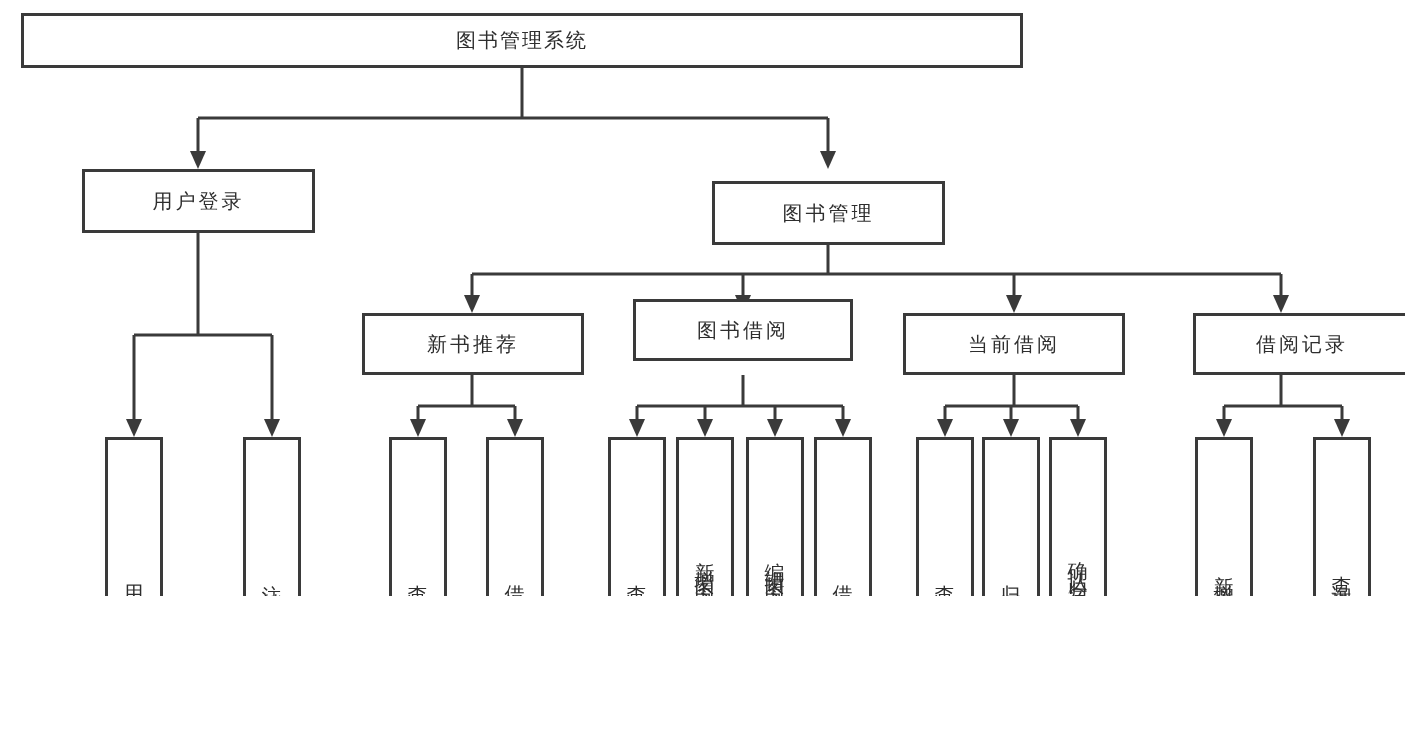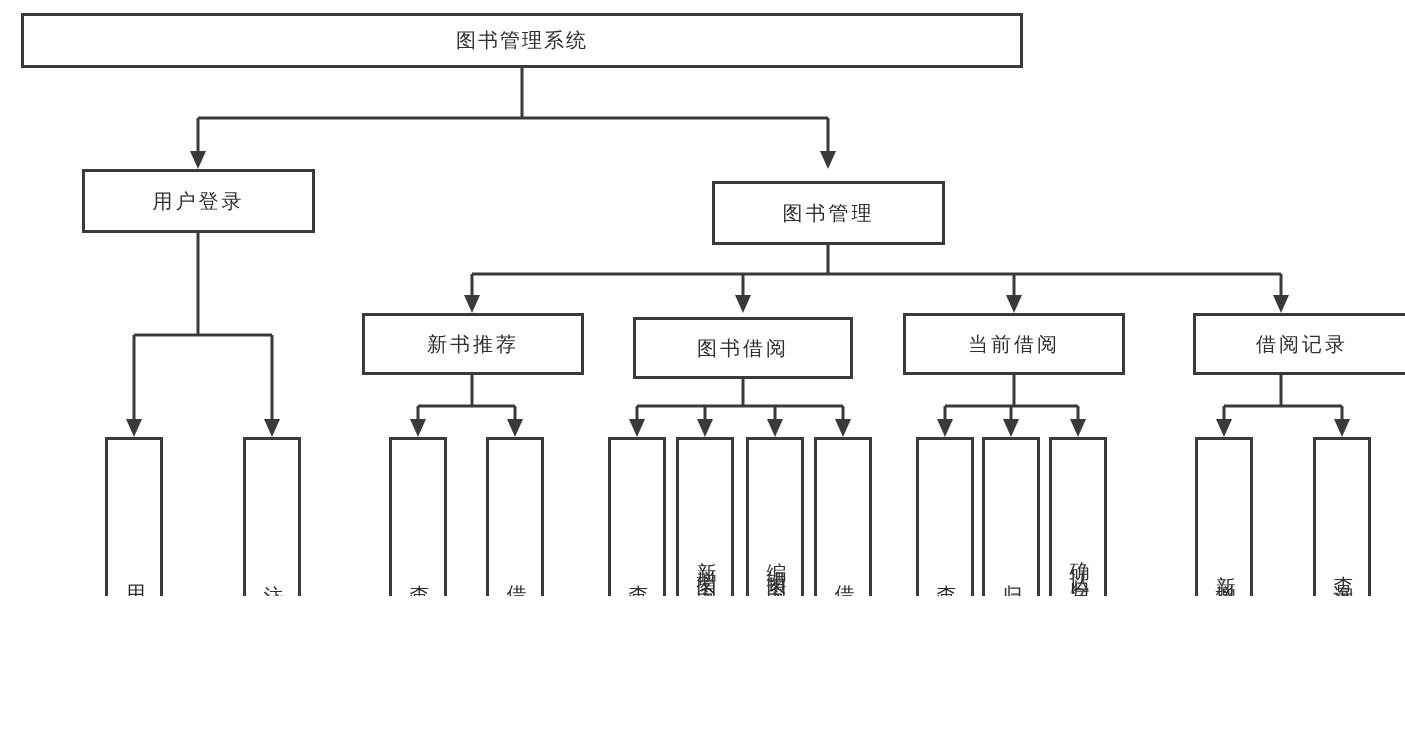--- a/index.html
+++ b/index.html
@@ -6,21 +6,21 @@
     --line:#3a3a3a;
     --text:#2e2e2e;
     --wm:#b5b5b5;
     --bg:#ffffff;
   }
   html,body{margin:0;padding:0;background:#fff;}
   #stage{
     position:relative;
     width:1405px;height:596px;
     background:var(--bg);
-    font-family:Liberation Mono, monospace;
+    font-family:Liberation Sans, sans-serif;
     overflow:hidden;
   }
   #connectors{position:absolute;left:0;top:0;width:1405px;height:747px;}
   .box{
     position:absolute;
     box-sizing:border-box;
     border:3px solid var(--line);
     background:#fff;
     display:flex;
     align-items:center;
@@ -90,21 +90,21 @@
   <div class="box" style="left:82px;top:169px;width:233px;height:64px;">
     <span class="h-label">用户登录</span>
   </div>
   <div class="box" style="left:712px;top:181px;width:233px;height:64px;">
     <span class="h-label">图书管理</span>
   </div>
 
   <div class="box" style="left:362px;top:313px;width:222px;height:62px;">
     <span class="h-label">新书推荐</span>
   </div>
-  <div class="box" style="left:633px;top:317px;width:220px;height:62px;">
+  <div class="box" style="left:633px;top:299px;width:220px;height:62px;">
     <span class="h-label">图书借阅</span>
   </div>
   <div class="box" style="left:903px;top:313px;width:222px;height:62px;text-align:right;">
     <span class="h-label">当前借阅</span>
   </div>
   <div class="box" style="left:1172px;top:313px;width:218px;height:62px;margin-left:21px;">
     <span class="h-label">借阅记录</span>
   </div>
 
   <div class="box leaf" style="left:105px;top:437px;width:58px;height:299px;">用户登录</div>

